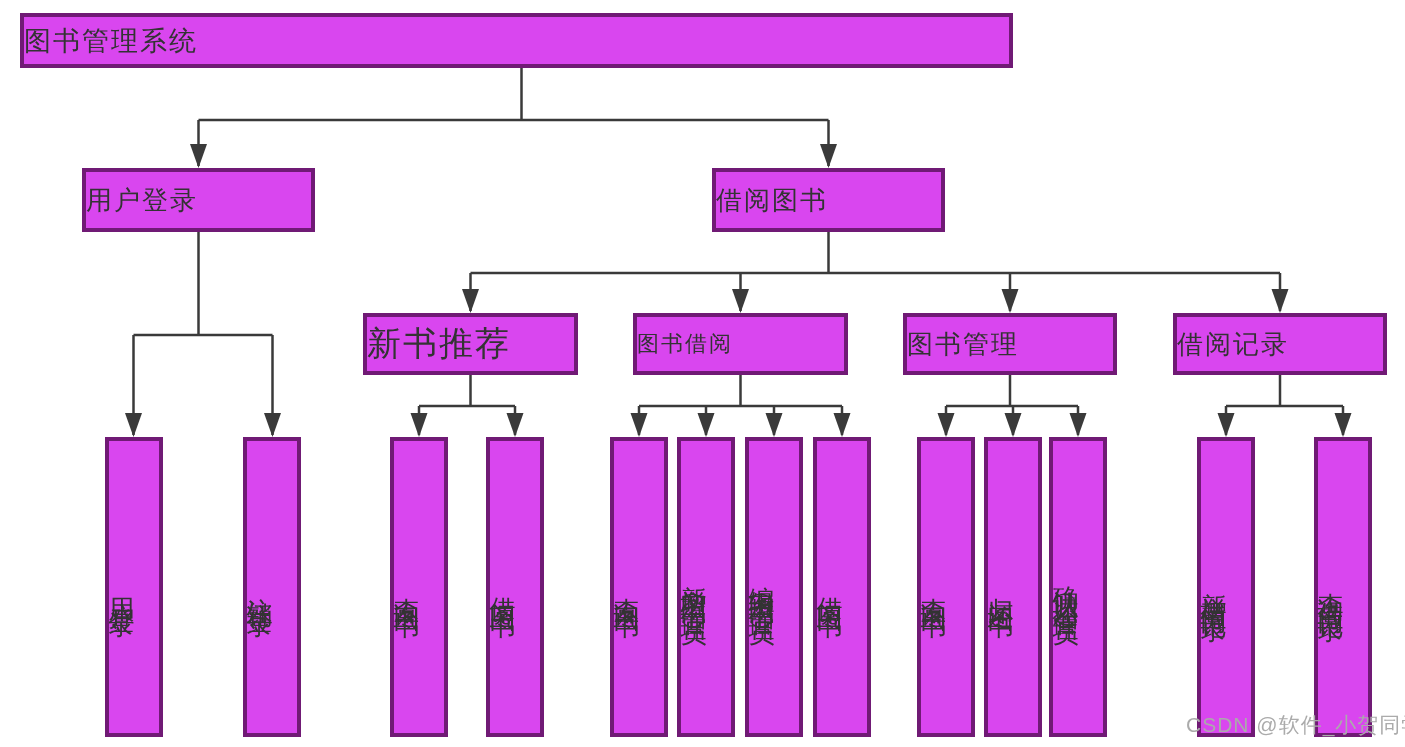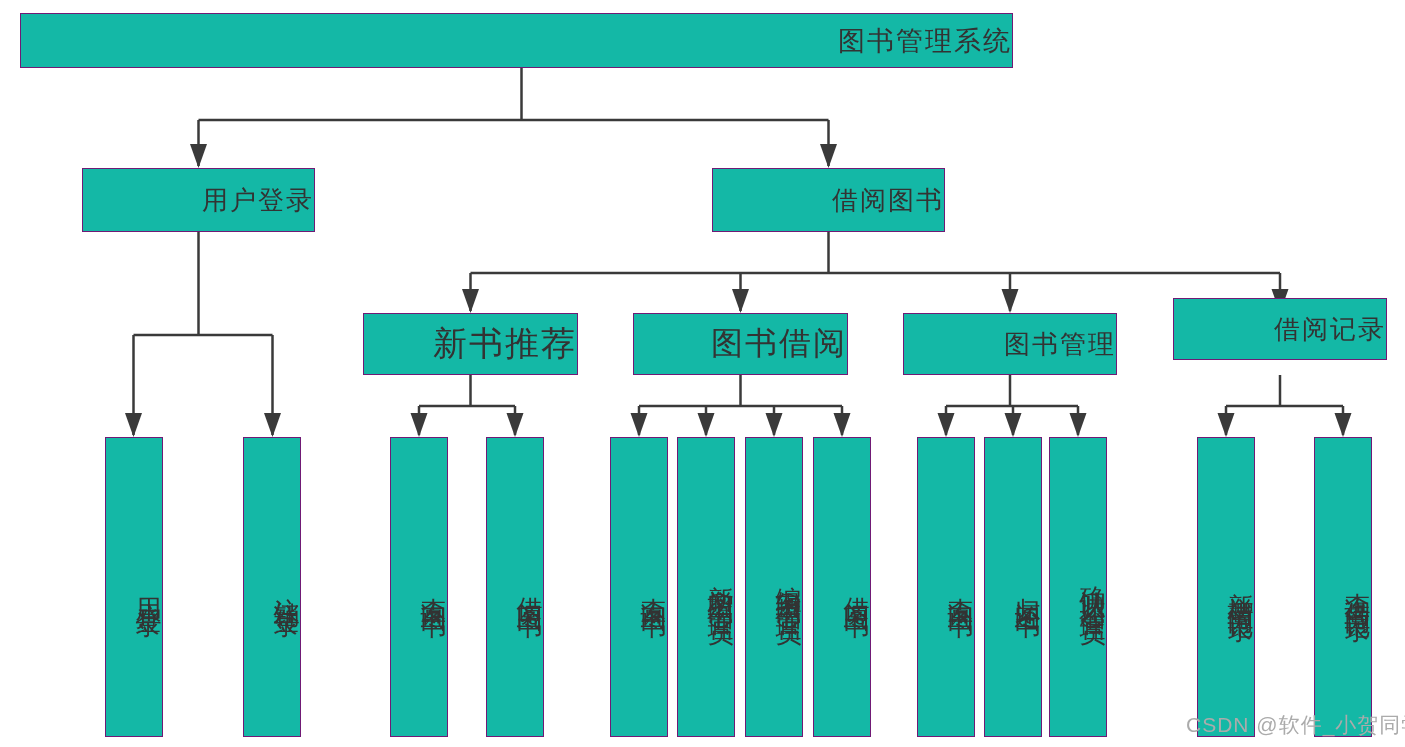--- a/index.html
+++ b/index.html
@@ -7,44 +7,44 @@
     position:relative;
     width:1405px;height:747px;
     background:#ffffff;
     font-family:"Liberation Sans","DejaVu Sans",sans-serif;
     overflow:hidden;
   }
   #wires{position:absolute;left:0;top:0;z-index:1;}
   .box{
     position:absolute;
     box-sizing:border-box;
-    border:1px solid #701a75;
-    background:#14b8a6;
+    border:4px solid #701a75;
+    background:#d946ef;
     display:flex;
     align-items:center;
-    justify-content:flex-end;
+    justify-content:flex-start;
     color:#333333;
     z-index:2;
   }
   .box span{display:block;}
   .h span{letter-spacing:2px;white-space:nowrap;}
   .v span{
     writing-mode:vertical-rl;
     text-orientation:mixed;
     letter-spacing:5px;
     line-height:1;
   }
   
   #n-root   {left:20px;  top:13px;  width:993px; height:55px; font-size:27px;}
   #n-login  {left:82px;  top:168px; width:233px; height:64px; font-size:26px;}
   #n-mgmt   {left:712px; top:168px; width:233px; height:64px; font-size:26px;}
   #n-newbook{left:363px; top:313px; width:215px; height:62px; font-size:34px;}
-  #n-borrow {left:633px; top:313px; width:215px; height:62px; font-size:32px;}
+  #n-borrow {left:633px; top:313px; width:215px; height:62px; font-size:22px;}
   #n-current{left:903px; top:313px; width:214px; height:62px; font-size:26px;}
-  #n-record {left:1173px;top:298px; width:214px; height:62px; font-size:26px;}
+  #n-record {left:1173px;top:313px; width:214px; height:62px; font-size:26px;}
   .leaf{top:437px;width:58px;height:300px;font-size:26px;}
   #l-login1 {left:105px;}
   #l-logout {left:243px;}
   #l-nbq    {left:390px;}
   #l-nbb    {left:486px;}
   #l-bbq    {left:610px;}
   #l-bba    {left:677px;}
   #l-bbe    {left:745px;}
   #l-bbb    {left:813px;}
   #l-cbq    {left:917px;}

